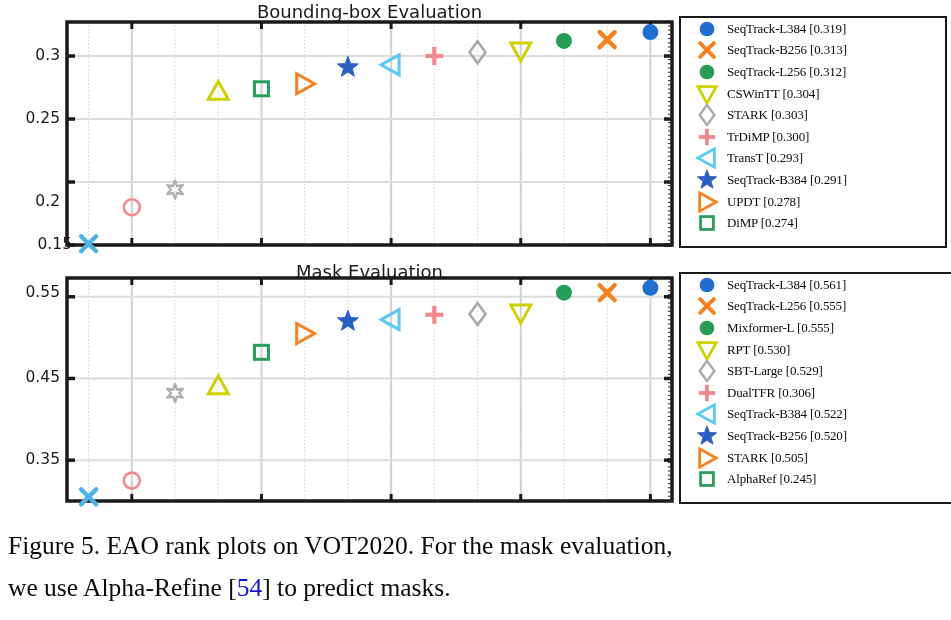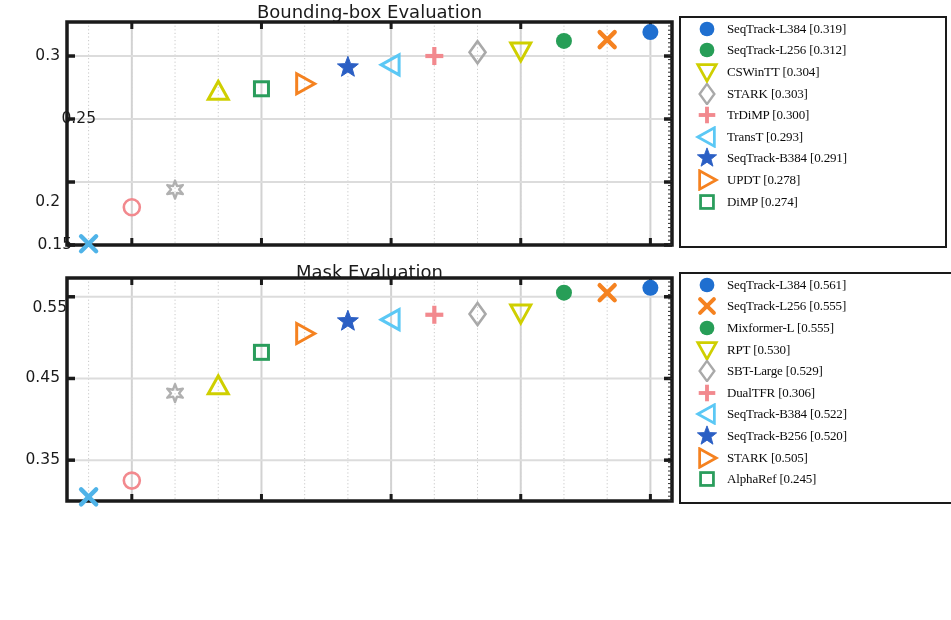--- a/index.html
+++ b/index.html
@@ -258,20 +258,33 @@
               <circle cx="14" cy="11" r="7.36" fill="#1f6fd0" stroke="none"></circle>
             </g>
           </svg>
         </div>
         <span class="legend-label">SeqTrack-L384 [0.319]</span>
       </div>
       <div class="legend-row">
         <div class="legend-marker">
           <svg width="28" height="22">
             <g>
+              <g>
+                <line x1="7.1" y1="4.1" x2="20.9" y2="17.9" stroke="#f58220" stroke-width="4.048000000000001" stroke-linecap="round"></line>
+                <line x1="20.9" y1="4.1" x2="7.1" y2="17.9" stroke="#f58220" stroke-width="4.048000000000001" stroke-linecap="round"></line>
+              </g>
+            </g>
+          </svg>
+        </div>
+        <span class="legend-label">SeqTrack-B256 [0.313]</span>
+      </div>
+      <div class="legend-row">
+        <div class="legend-marker">
+          <svg width="28" height="22">
+            <g>
               <circle cx="14" cy="11" r="7.36" fill="#279e57" stroke="none"></circle>
             </g>
           </svg>
         </div>
         <span class="legend-label">SeqTrack-L256 [0.312]</span>
       </div>
       <div class="legend-row">
         <div class="legend-marker">
           <svg width="28" height="22">
             <g>
@@ -607,21 +620,25 @@
           <svg width="28" height="22">
             <g>
               <rect x="7.56" y="4.56" width="12.88" height="12.88" fill="none" stroke="#2a9d5c" stroke-width="2.7600000000000002"></rect>
             </g>
           </svg>
         </div>
         <span class="legend-label">AlphaRef [0.245]</span>
       </div>
     </div>
 
+  <div class="caption">
+    <div>Figure 5. EAO rank plots on VOT2020. For the mask evaluation,</div>
+    <div><span>we use Alpha-Refine [</span><span class="ref">54</span><span>] to predict masks.</span></div>
+  </div>
 
 <div class="tick-label" style="left: 0px; width: 60px; top: 46.0169px;">0.3</div>
-    <div class="tick-label" style="left: 0px; width: 60px; top: 109.011px; margin-left: 36px;">0.25</div>
+    <div class="tick-label" style="left: 0px; width: 60px; top: 109.011px;">0.25</div>
     <div class="tick-label" style="left: 0px; width: 60px; top: 172.006px; margin-top: 20px;">0.2</div>
     <div class="tick-label" style="left: 12px; width: 60px; top: 235px;">0.15</div>
-    <div class="tick-label" style="left: 0px; width: 60px; top: 298px; padding-left: 7px;">0.55</div>
+    <div class="tick-label" style="left: 0px; width: 60px; top: 283px;">0.55</div>
     <div class="tick-label" style="left: 0px; width: 60px; top: 368.473px;">0.45</div>
     <div class="tick-label" style="left: 0px; width: 60px; top: 450.158px;">0.35</div>
   </div>
 
 </body></html>

